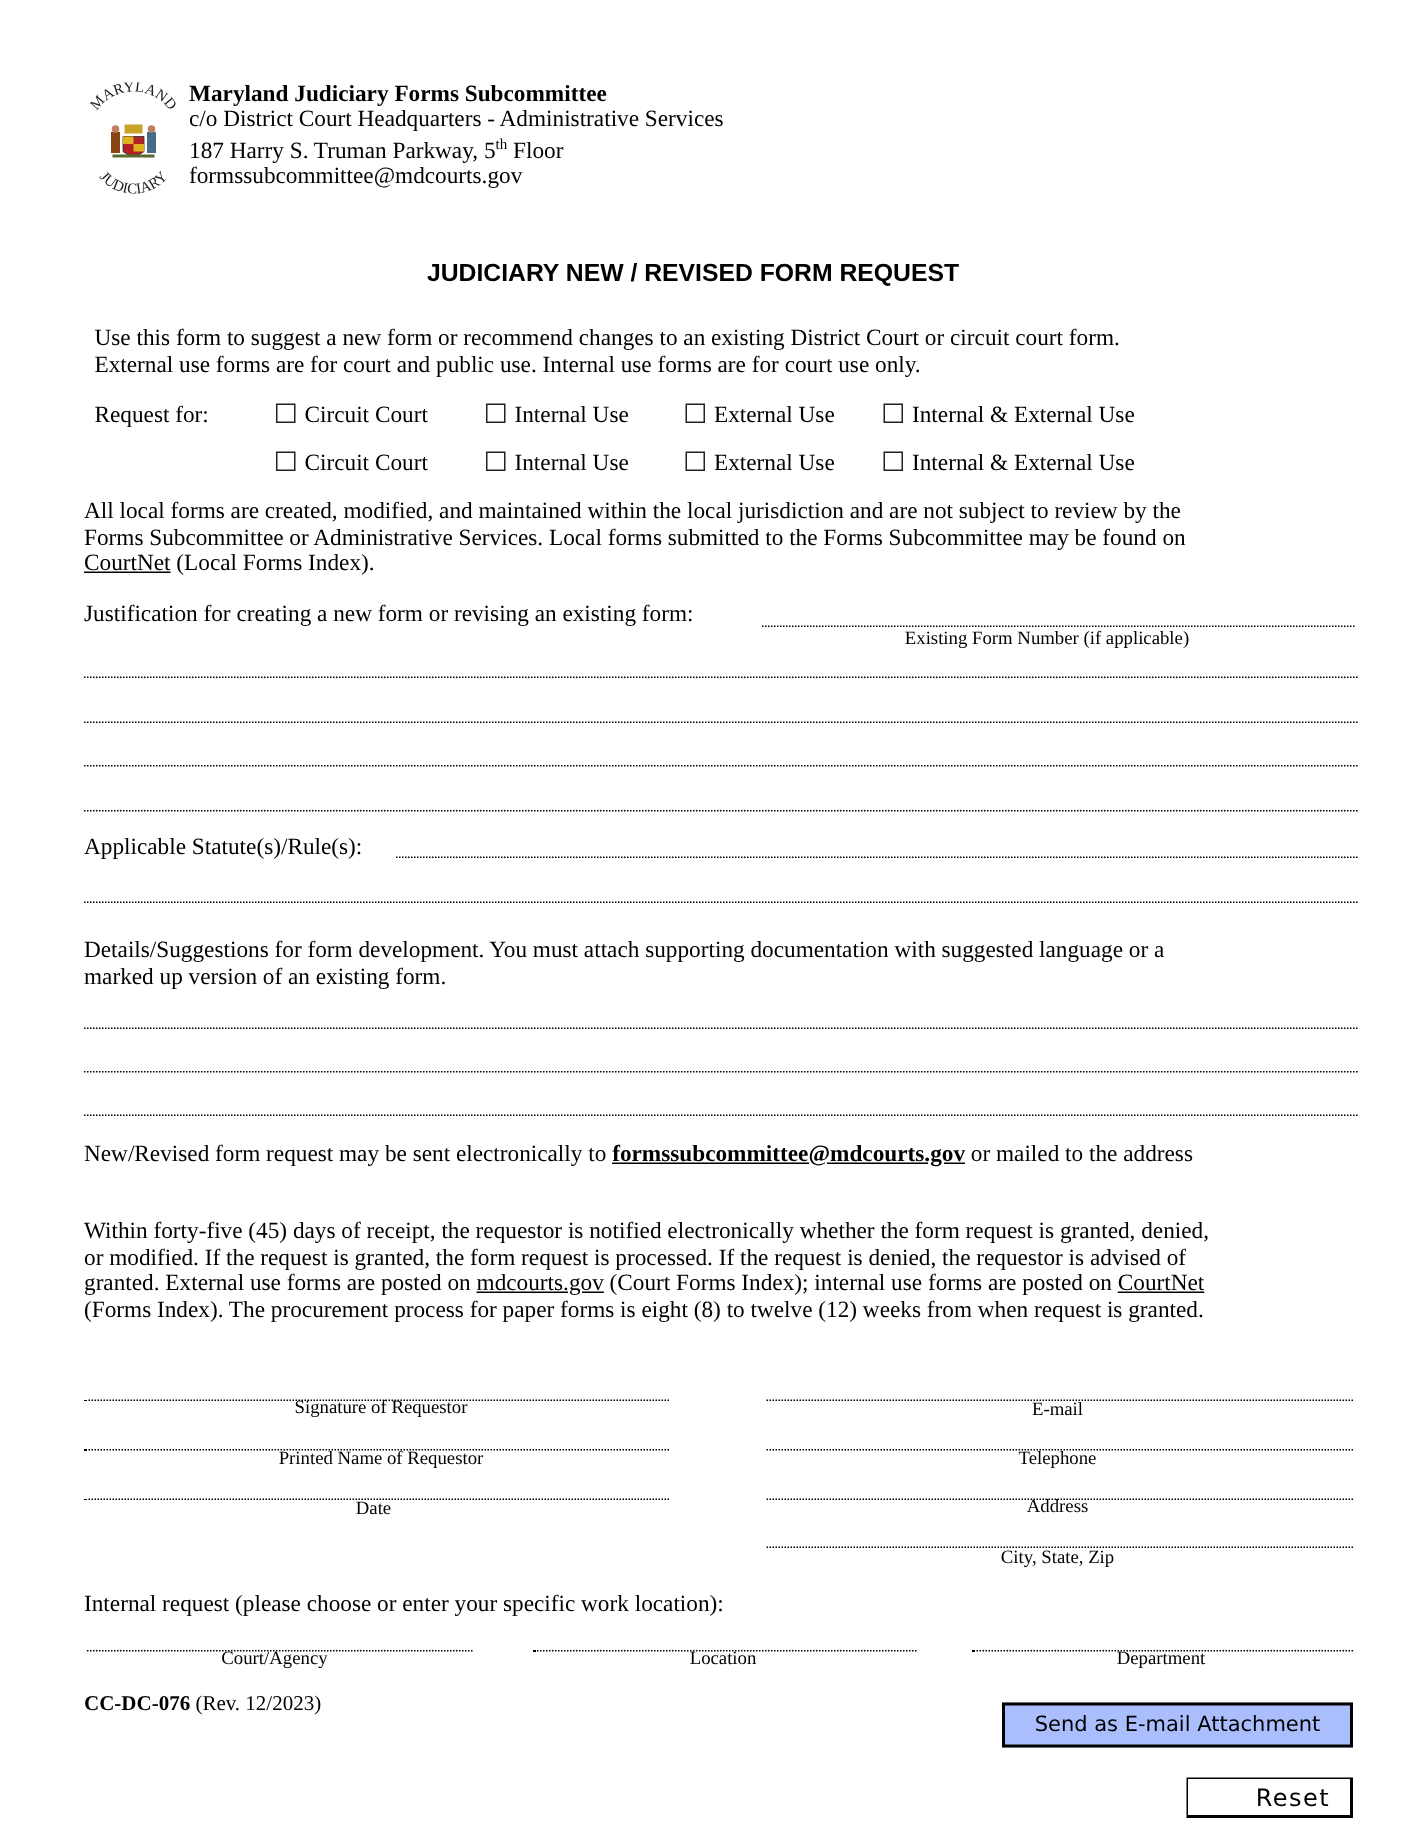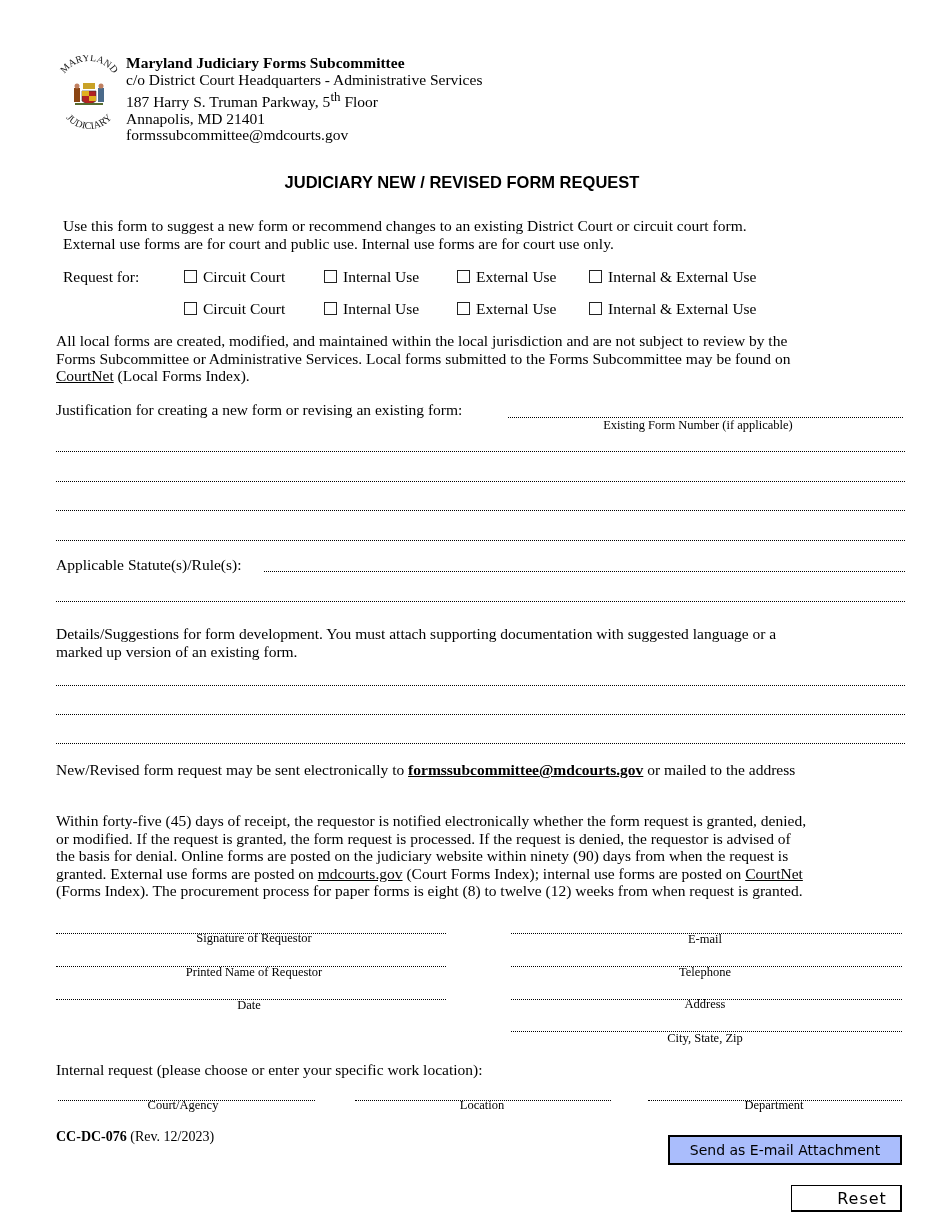--- a/index.html
+++ b/index.html
@@ -44,22 +44,21 @@
     <circle cx="22" cy="31" r="2.5" fill="#c08060"></circle>
     <rect x="43" y="33" width="6" height="14" fill="#4a6a8a"></rect>
     <circle cx="46" cy="31" r="2.5" fill="#c08060"></circle>
     <rect x="20" y="48" width="28" height="2" fill="#556b2f"></rect>
   </svg>
 </div>
 
 <div class="abs hdr-block">
   <div class="org">Maryland Judiciary Forms Subcommittee</div>
   <div>c/o District Court Headquarters - Administrative Services</div>
-  <div><span>187 Harry S. Truman Parkway, 5</span><sup style="font-size:13px">th</sup><span> Floor</span></div>
-  <div>Annapolis, MD 21401</div>
+  <div><span>187 Harry S. Truman Parkway, 5</span><sup style="font-size:10px">th</sup><span> Floor</span></div>
   <div>formssubcommittee@mdcourts.gov</div>
 </div>
 
 <div class="abs title">JUDICIARY NEW / REVISED FORM REQUEST</div>
 
 <div class="abs para" style="left:63px; top:217px;">
   <div>Use this form to suggest a new form or recommend changes to an existing District Court or circuit court form.</div>
   <div>External use forms are for court and public use. Internal use forms are for court use only.</div>
 </div>
 
@@ -102,21 +101,20 @@
 <div class="abs dotline" style="left:56px; top:714px; width:849px;"></div>
 <div class="abs dotline" style="left:56px; top:743px; width:849px;"></div>
 
 <div class="abs para" style="left:56px; top:761px;">
   <div><span>New/Revised form request may be sent electronically to </span><b class="u">formssubcommittee@mdcourts.gov</b><span> or mailed to the address</span></div>
 </div>
 
 <div class="abs para" style="left:56px; top:812px;font-family:Liberation Serif, serif;">
   <div>Within forty-five (45) days of receipt, the requestor is notified electronically whether the form request is granted, denied,</div>
   <div>or modified. If the request is granted, the form request is processed. If the request is denied, the requestor is advised of</div>
-  <div>the basis for denial. Online forms are posted on the judiciary website within ninety (90) days from when the request is</div>
   <div><span>granted. External use forms are posted on </span><span class="u">mdcourts.gov</span><span> (Court Forms Index); internal use forms are posted on </span><span class="u">CourtNet</span></div>
   <div>(Forms Index). The procurement process for paper forms is eight (8) to twelve (12) weeks from when request is granted.</div>
 </div>
 
 <div class="abs dotline" style="left:56px; top:933px; width:390px;"></div>
 <div class="abs caption" style="left:56px; top:931px; width:396px;">Signature of Requestor</div>
 <div class="abs dotline" style="left:56px; top:966px; width:390px;"></div>
 <div class="abs caption" style="left:56px; top:965px; width:396px;">Printed Name of Requestor</div>
 <div class="abs dotline" style="left:56px; top:999px; width:390px;"></div>
 <div class="abs caption" style="left:56px; top:998px; width:386px;">Date</div>

